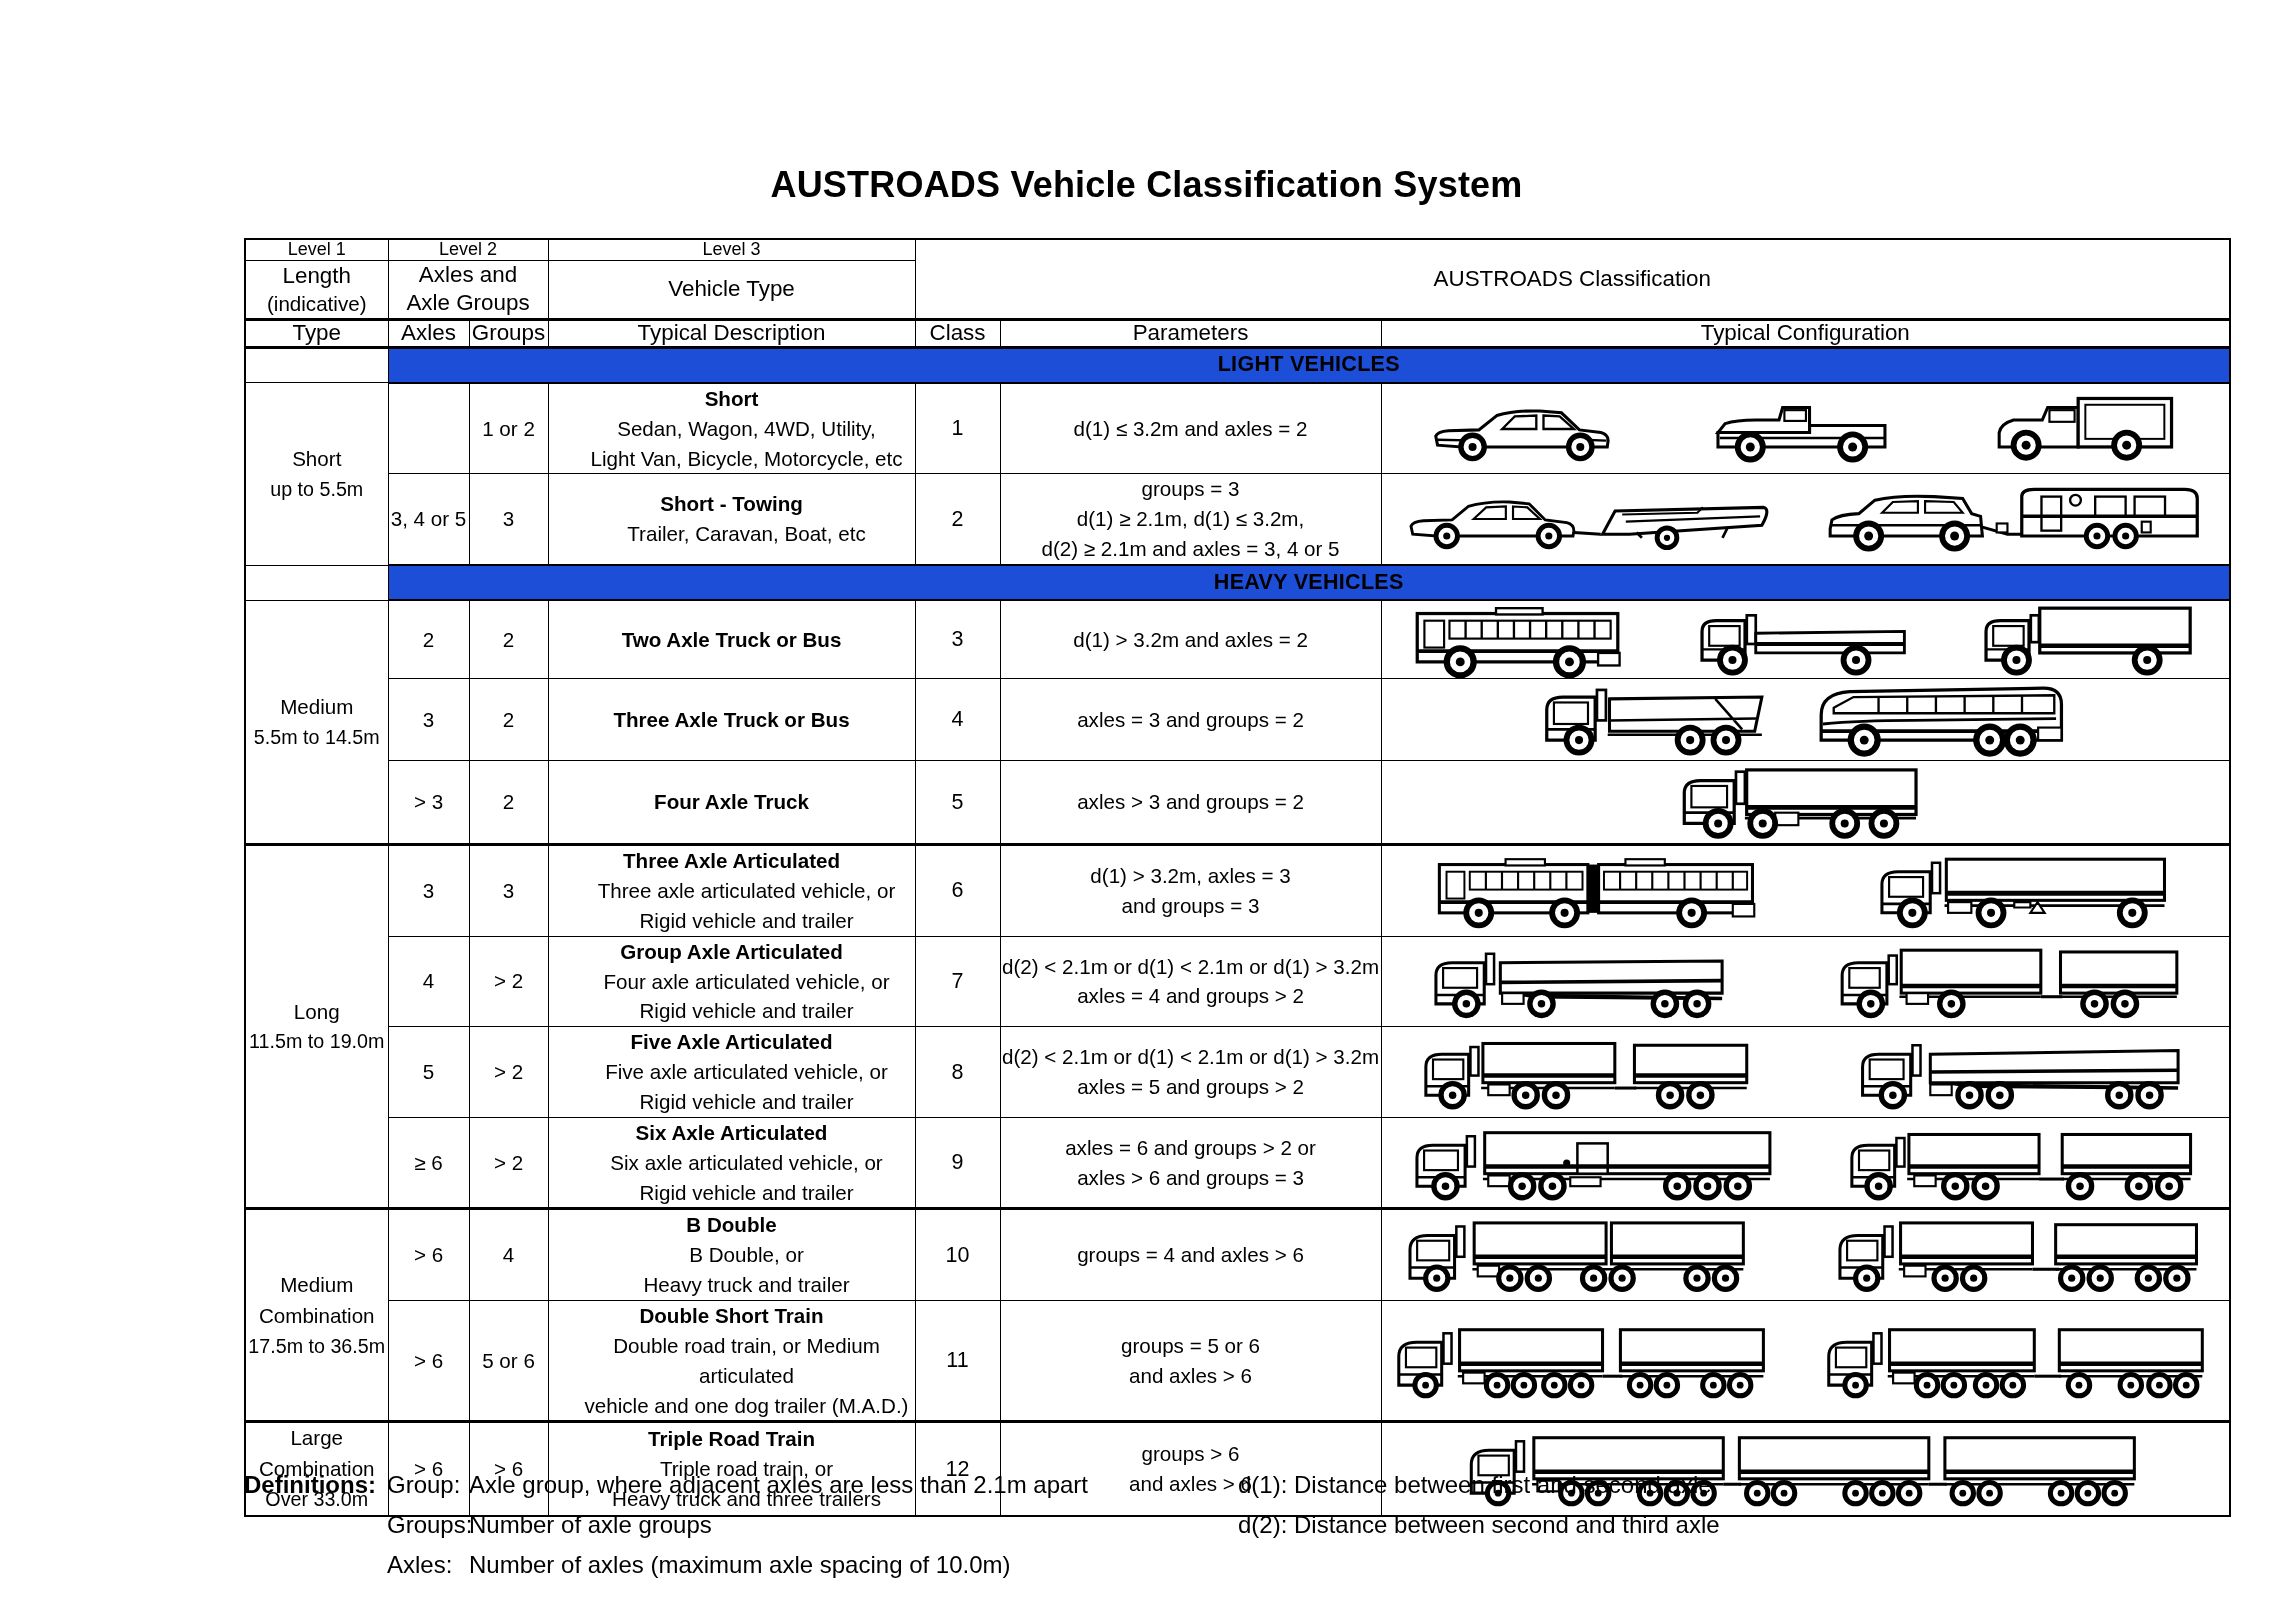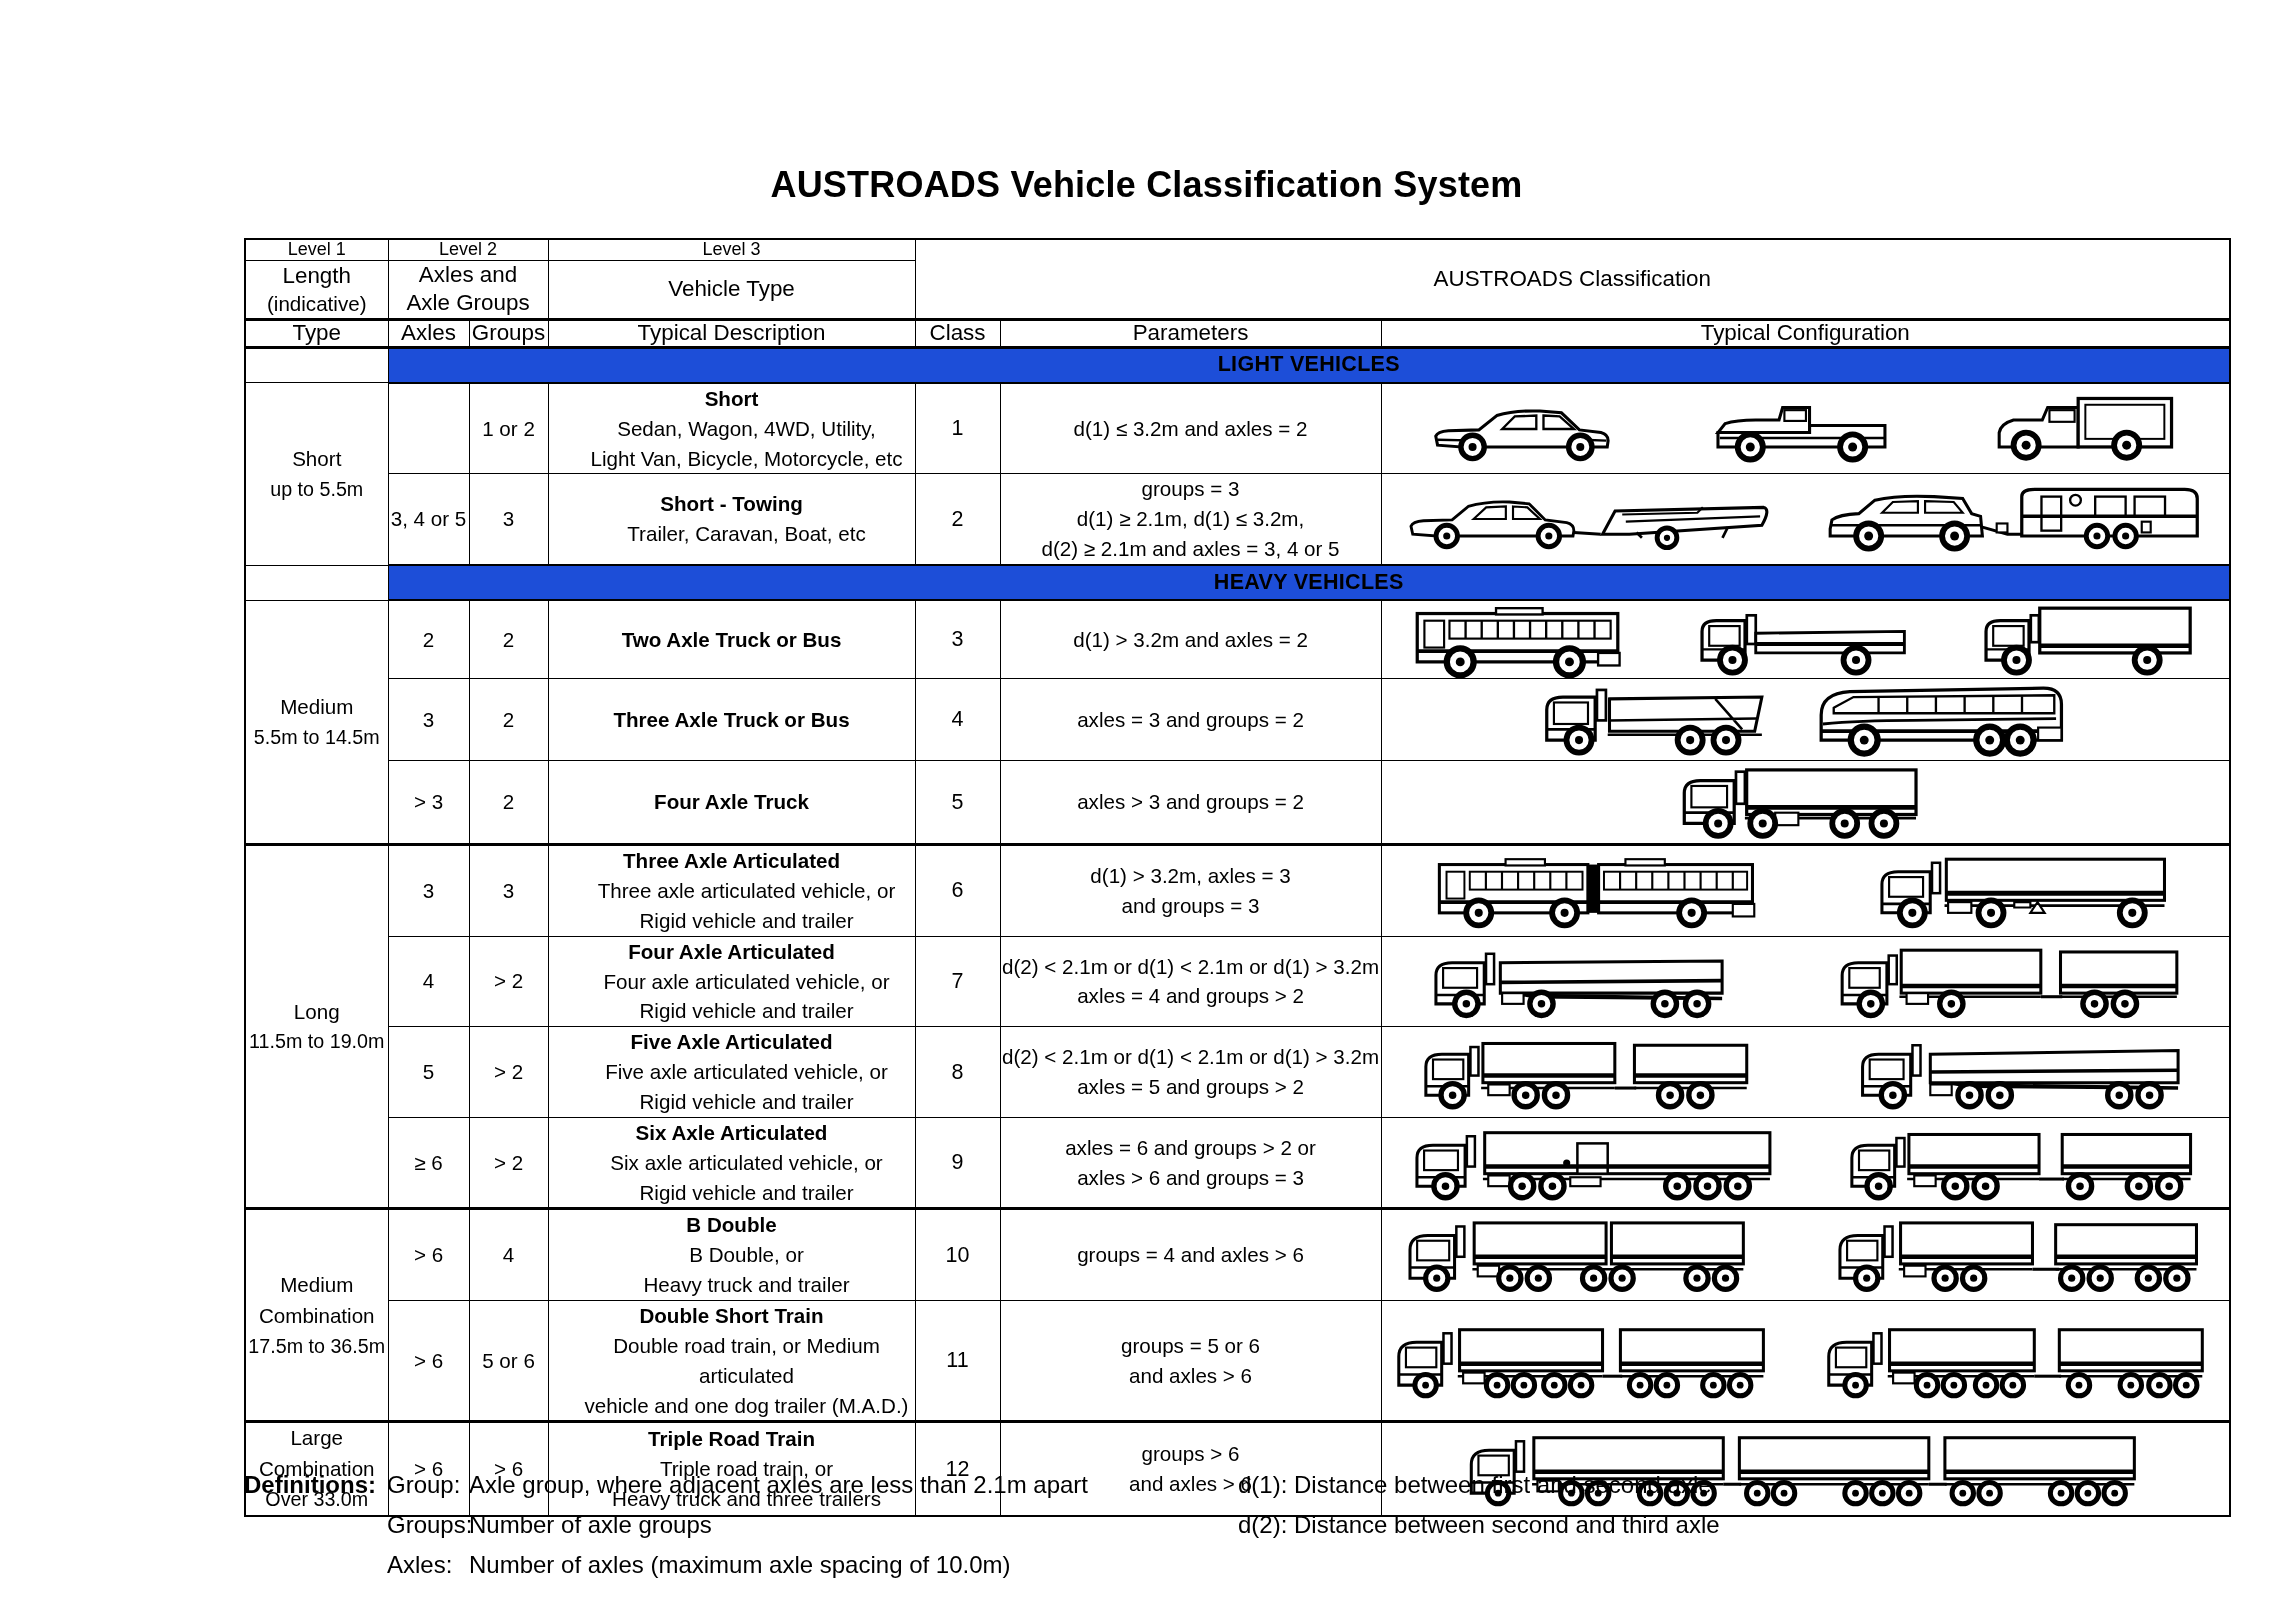--- a/index.html
+++ b/index.html
@@ -561,21 +561,21 @@
               <circle cx="290" cy="68" r="4.5" fill="#000"></circle>
             </svg>
           </div>
         </td>
       </tr>
 
       <tr>
         <td class="num-cell">4</td>
         <td class="num-cell">&gt; 2</td>
         <td class="desc-cell">
-          <span class="d-title">Four Axle Articulated</span>
+          <span class="d-title">Group Axle Articulated</span>
           <span class="d-line">Four axle articulated vehicle, or</span>
           <span class="d-line">Rigid vehicle and trailer</span>
         </td>
         <td class="class-cell">7</td>
         <td class="params-cell">
           <span class="p-line">d(2) &lt; 2.1m or d(1) &lt; 2.1m or d(1) &gt; 3.2m</span>
           <span class="p-line">axles = 4 and groups &gt; 2</span>
         </td>
         <td class="config-cell">
           <div class="rigs">

